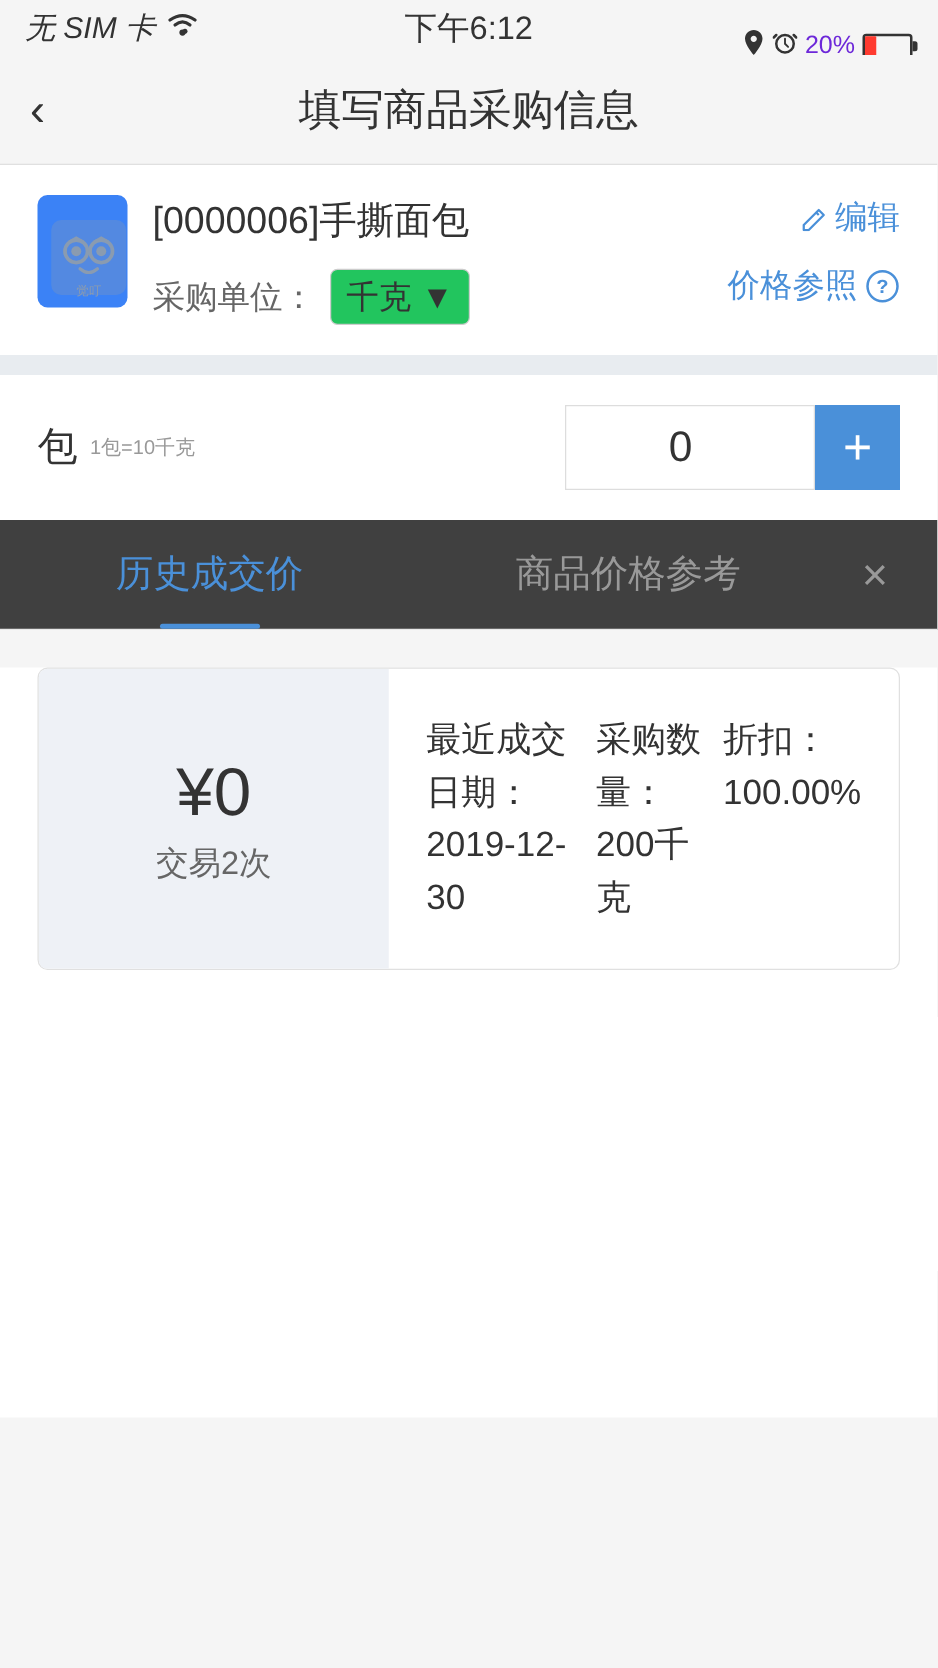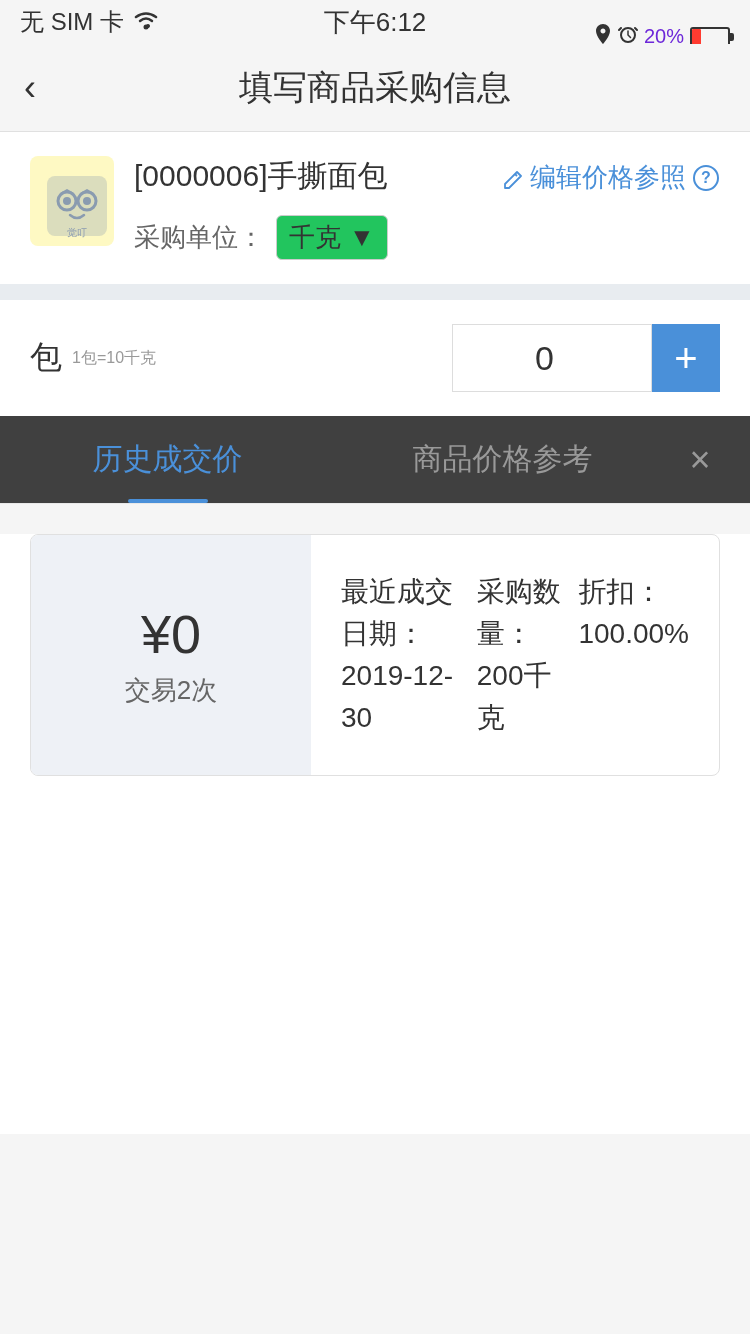--- a/index.html
+++ b/index.html
@@ -22,20 +22,21 @@
       justify-content: space-between;
       padding: 0 20px;
     }
     .status-left {
       font-size: 24px;
       font-weight: 500;
       color: #333;
       display: flex;
       align-items: center;
       gap: 8px;
+      font-style: italic;
     }
     .status-center {
       font-size: 26px;
       font-weight: 500;
       color: #333;
       position: absolute;
       left: 50%;
       transform: translateX(-50%);
     }
     .status-right {
@@ -107,23 +108,23 @@
       display: flex;
       align-items: flex-start;
       justify-content: space-between;
     }
     .product-left {
       display: flex;
       align-items: flex-start;
       gap: 20px;
     }
     .product-thumb {
-      width: 84px;
+      width: 72px;
       height: 90px;
-      background: #fef9c3;
+      background: #3b82f6;
       border-radius: 8px;
       display: flex;
       align-items: center;
       justify-content: center;
       flex-shrink: 0;
     }
     .product-thumb-inner {
       width: 60px;
       height: 60px;
       position: relative;
@@ -166,22 +167,24 @@
     .price-ref-btn {
       font-size: 26px;
       color: #4a90d9;
       display: flex;
       align-items: center;
       gap: 6px;
       margin-top: 4px;
     }
     .product-right {
       display: flex;
-      flex-direction: row;
+      flex-direction: column;
       align-items: flex-end;
+      gap: 16px;
+      font-family: Liberation Mono, monospace;
     }
 
     
     .divider-gray {
       width: 750px;
       height: 16px;
       background: #e8ecf0;
     }
 
     

